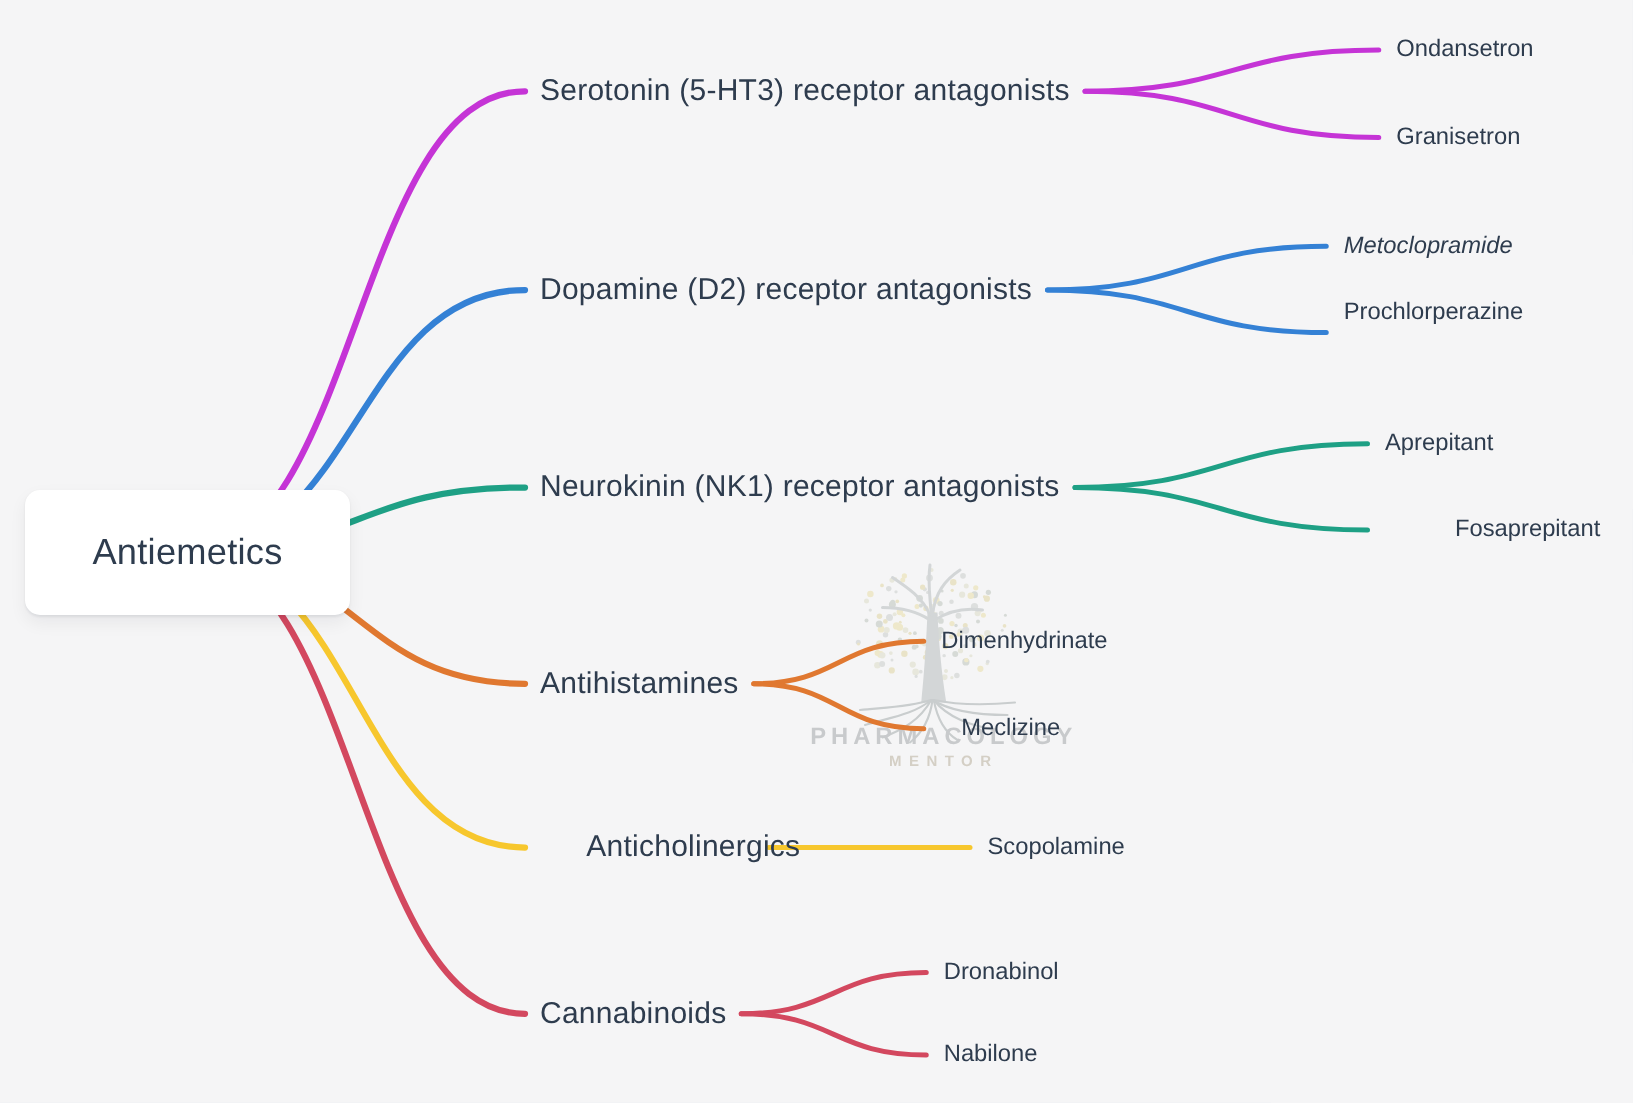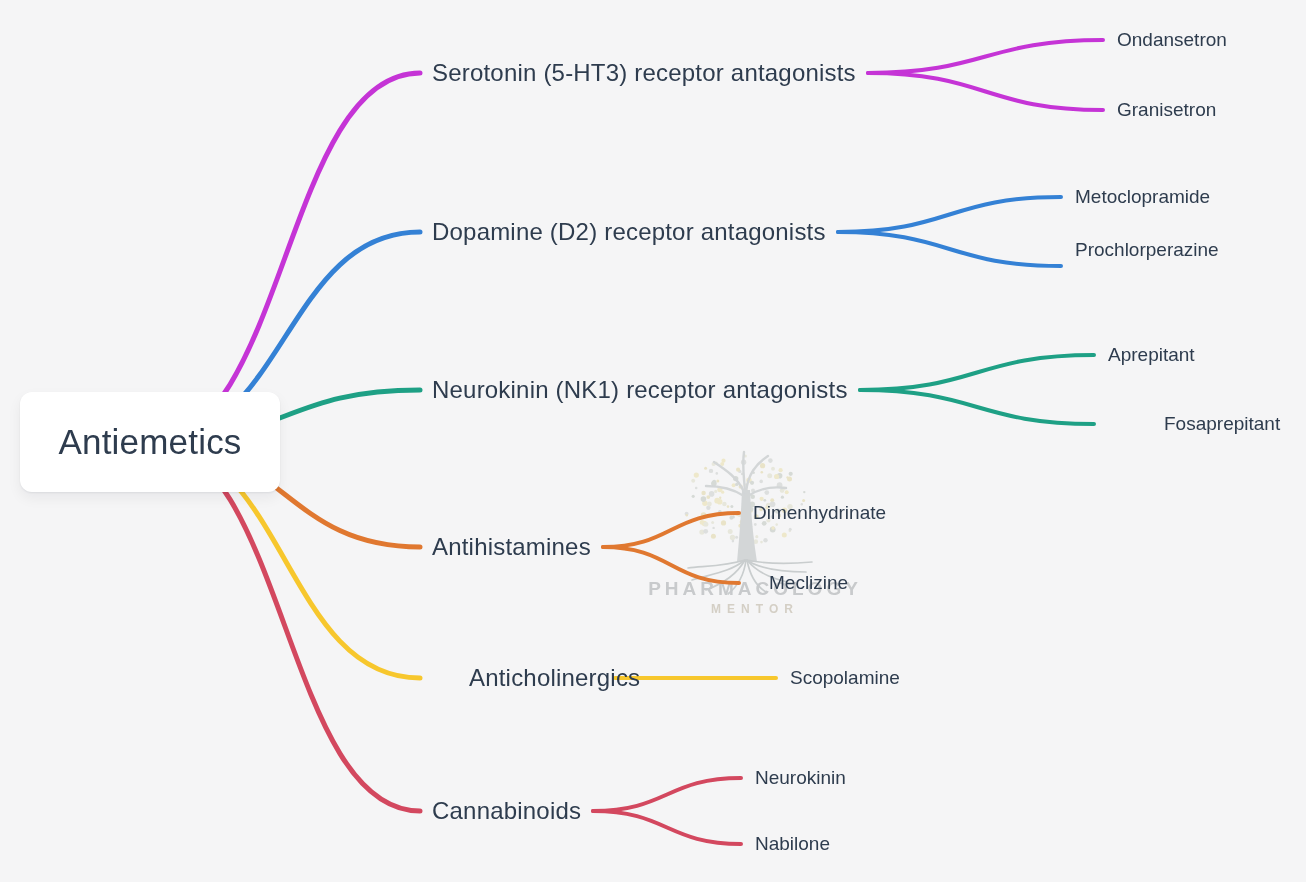--- a/index.html
+++ b/index.html
@@ -9,21 +9,21 @@
     background:#f5f5f6; overflow:hidden;
   }
   .stage svg.links { position:absolute; left:0; top:0; }
   .root-card {
     position:absolute; left:20px; top:392px; width:260px; height:100px;
     background:#ffffff; border-radius:12px;
     box-shadow:0 1px 2px rgba(15,23,42,.07), 0 6px 14px rgba(15,23,42,.06);
     display:flex; align-items:center; justify-content:center;
     z-index:3; cursor:pointer;
   }
-  .root-card span { font-size:35px; font-weight:500; color:#2e3c4e; letter-spacing:.2px; }
+  .root-card span { font-size:29px; font-weight:500; color:#2e3c4e; letter-spacing:.2px; }
   .node-label {
     position:absolute; transform:translateY(-50%); white-space:nowrap;
     color:#2e3c4e; z-index:2; cursor:pointer;
   }
   .parent-label { font-size:24px; font-weight:400; letter-spacing:.2px; }
   .child-label  { font-size:19px; font-weight:400; }
 </style>
 </head>
 <body>
 
@@ -196,27 +196,27 @@
       <path d="M 593 811 C 667 811 667 844 741 844" stroke="#d3485f" stroke-width="4" fill="none" stroke-linecap="round"></path>
     </svg>
   <div class="root-card">
     <span>Antiemetics</span>
   </div>
   <div id="labels">
       <div class="node-label parent-label" style="left: 432px; top: 73px; color: rgb(46, 60, 78);">Serotonin (5-HT3) receptor antagonists</div>
       <div class="node-label child-label" style="left: 1117px; top: 40px; color: rgb(46, 60, 78);">Ondansetron</div>
       <div class="node-label child-label" style="left: 1117px; top: 110px; color: rgb(46, 60, 78);">Granisetron</div>
       <div class="node-label parent-label" style="left: 432px; top: 232px; color: rgb(46, 60, 78);">Dopamine (D2) receptor antagonists</div>
-      <div class="node-label child-label" style="left: 1075px; top: 197px; color: rgb(46, 60, 78);">Metoclopramide</div>
+      <div class="node-label child-label" style="left: 1075px; top: 197px; color: rgb(46, 60, 78); font-style: italic;">Metoclopramide</div>
       <div class="node-label child-label" style="left: 1075px; top: 250px; color: rgb(46, 60, 78); text-align: center;">Prochlorperazine</div>
       <div class="node-label parent-label" style="left: 432px; top: 390px; color: rgb(46, 60, 78); text-align: center;">Neurokinin (NK1) receptor antagonists</div>
       <div class="node-label child-label" style="left: 1108px; top: 355px; color: rgb(46, 60, 78);">Aprepitant</div>
       <div class="node-label child-label" style="left: 1164px; top: 424px; color: rgb(46, 60, 78);">Fosaprepitant</div>
       <div class="node-label parent-label" style="left: 432px; top: 547px; color: rgb(46, 60, 78);">Antihistamines</div>
       <div class="node-label child-label" style="left: 753px; top: 513px; color: rgb(46, 60, 78);">Dimenhydrinate</div>
       <div class="node-label child-label" style="left: 753px; top: 583px; color: rgb(46, 60, 78); margin-left: 16px;">Meclizine</div>
       <div class="node-label parent-label" style="left: 432px; top: 678px; color: rgb(46, 60, 78); margin-left: 37px;">Anticholinergics</div>
       <div class="node-label child-label" style="left: 790px; top: 678px; color: rgb(46, 60, 78);">Scopolamine</div>
       <div class="node-label parent-label" style="left: 432px; top: 811px; color: rgb(46, 60, 78);">Cannabinoids</div>
-      <div class="node-label child-label" style="left: 755px; top: 778px; color: rgb(46, 60, 78);">Neurokinin</div>
+      <div class="node-label child-label" style="left: 755px; top: 778px; color: rgb(46, 60, 78);">Dronabinol</div>
       <div class="node-label child-label" style="left: 755px; top: 844px; color: rgb(46, 60, 78);">Nabilone</div>
     </div>
 </div>
 
 </body></html>

